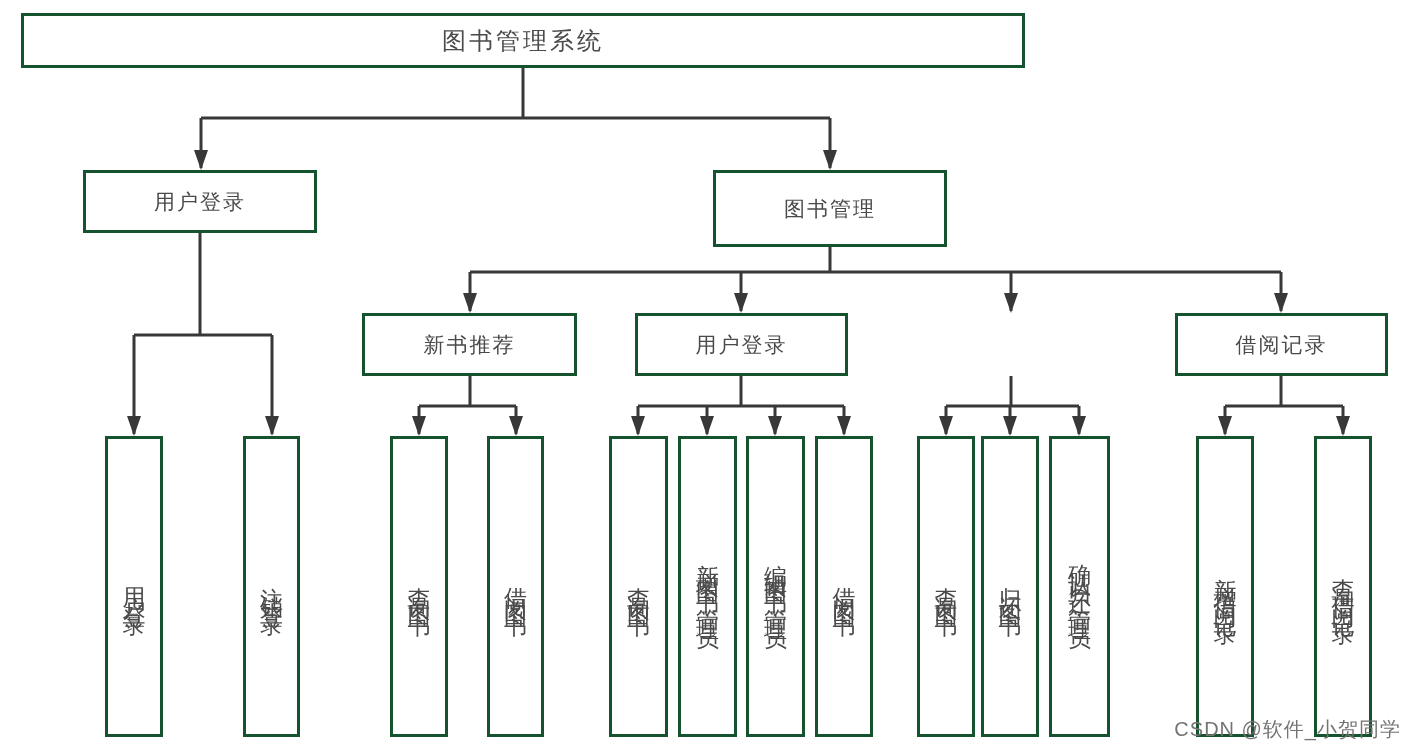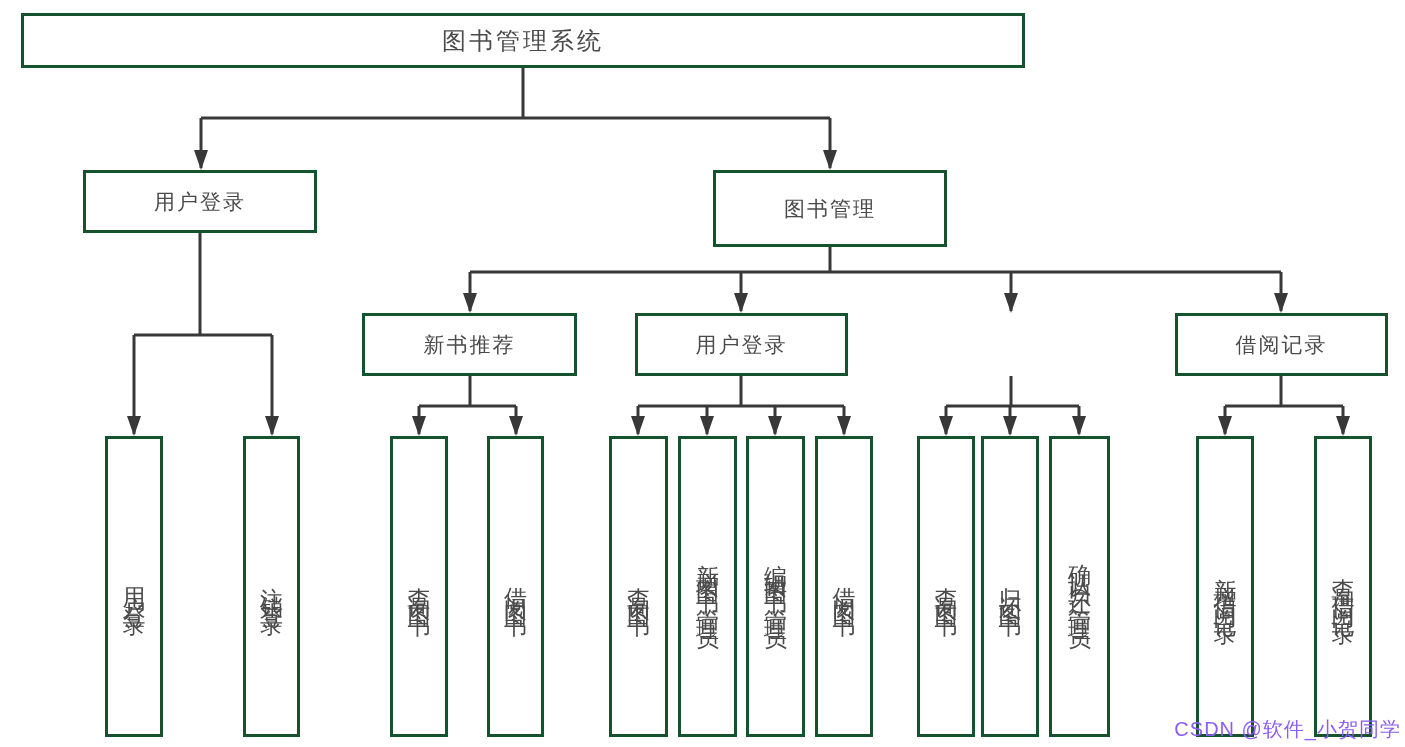--- a/index.html
+++ b/index.html
@@ -27,21 +27,21 @@
     text-orientation:mixed;
     font-size:23px;
     letter-spacing:9px;
     line-height:1;
     white-space:nowrap;
   }
   .watermark{
     position:absolute;
     right:4px;bottom:4px;
     font-size:20px;
-    color:#8b5cf6;
+    color:#737373;
     letter-spacing:1px;
     white-space:nowrap;
   }
 </style>
 </head>
 <body>
 
 <div class="canvas">
 
   <svg class="connectors" viewBox="0 0 1405 747" xmlns="http://www.w3.org/2000/svg">

